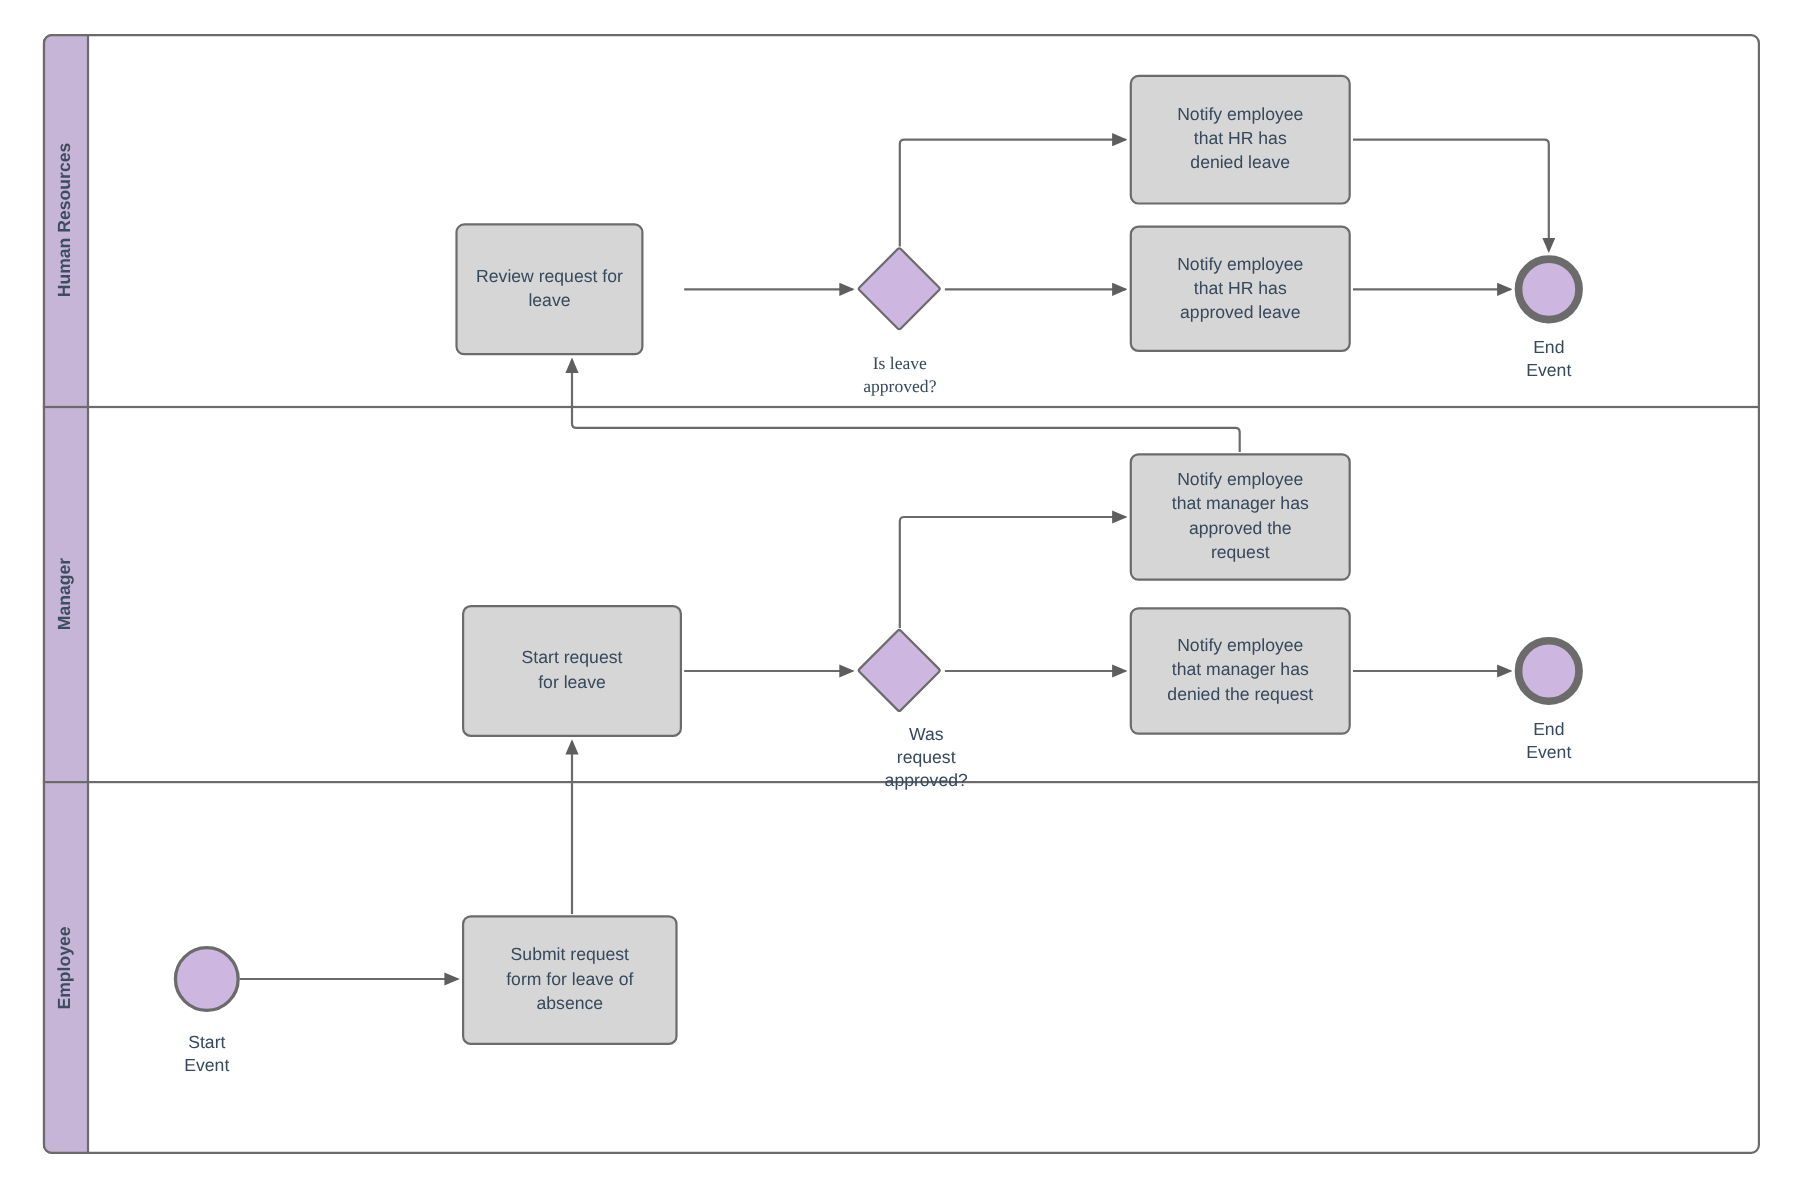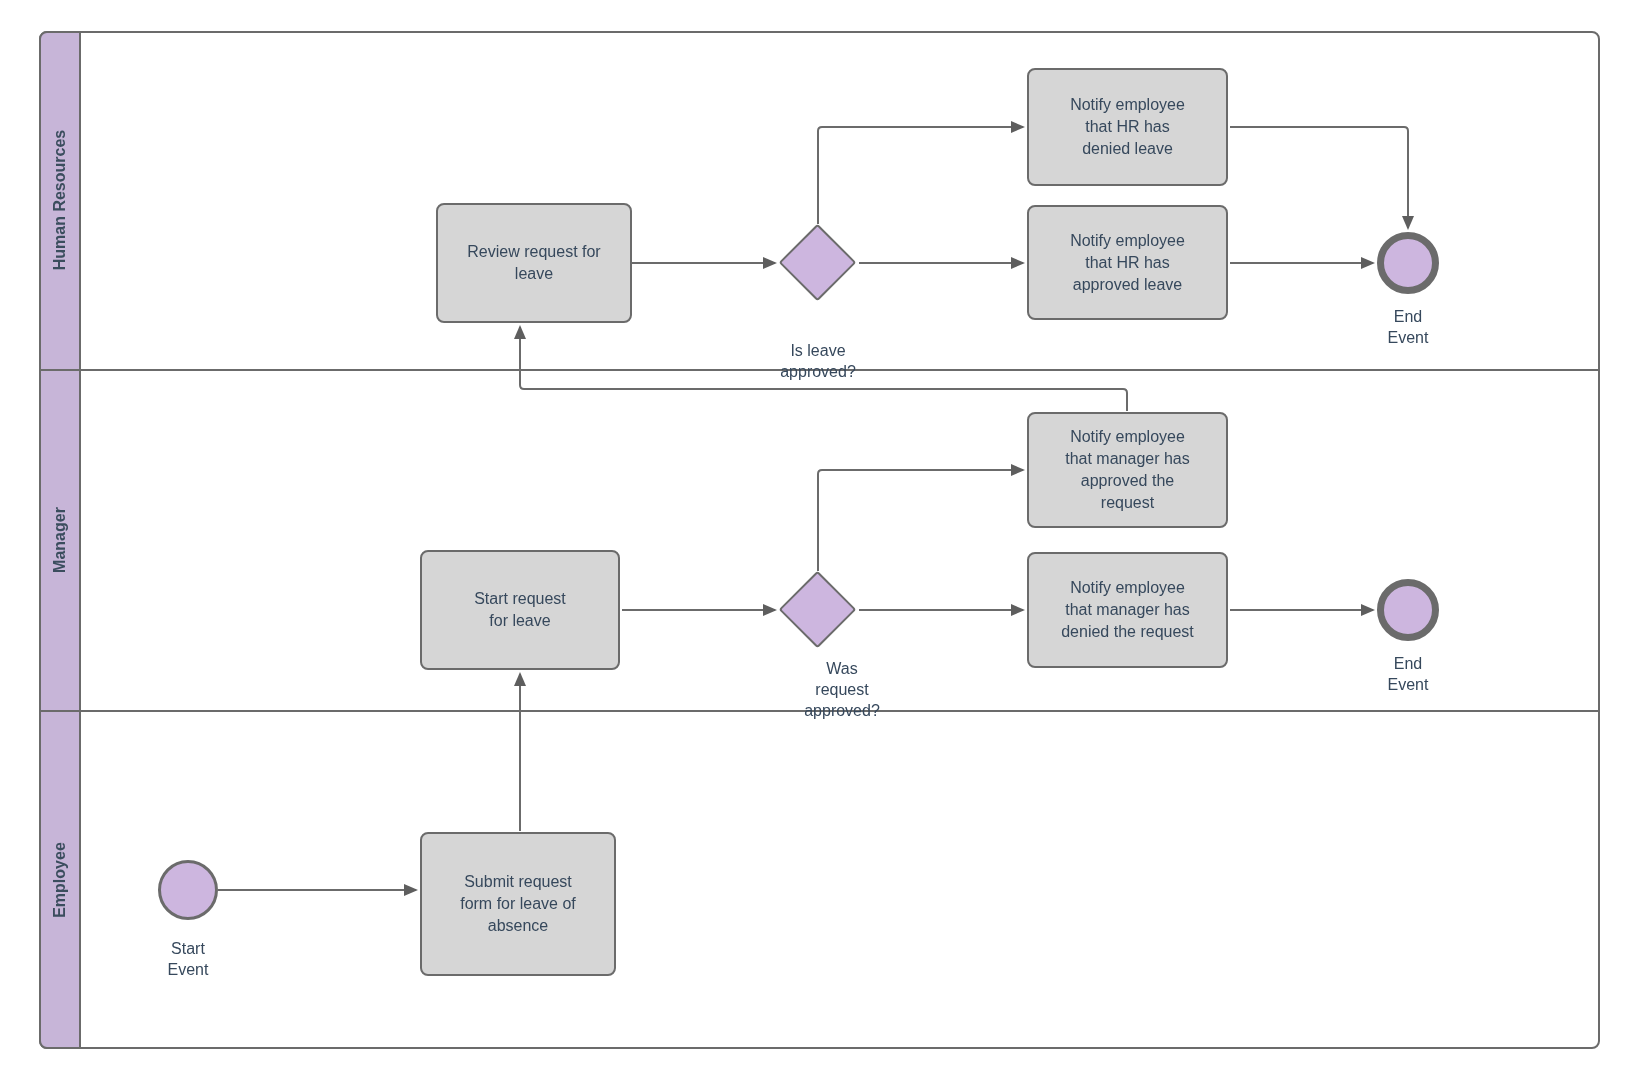--- a/index.html
+++ b/index.html
@@ -74,30 +74,30 @@
       <path d="M 859 610 L 1023 610" marker-end="url(#arrow)"></path>
       <path d="M 1230 610 L 1373 610" marker-end="url(#arrow)"></path>
       <path d="M 622 263 L 775 263" marker-end="url(#arrow)"></path>
       <path d="M 818 224 L 818 131 Q 818 127 822 127 L 1023 127" marker-end="url(#arrow)"></path>
       <path d="M 1230 127 L 1404 127 Q 1408 127 1408 131 L 1408 228" marker-end="url(#arrow)"></path>
       <path d="M 859 263 L 1023 263" marker-end="url(#arrow)"></path>
       <path d="M 1230 263 L 1373 263" marker-end="url(#arrow)"></path>
     </g>
   </svg>
 
-  <div class="task" style="left:436px; top:203px; width:196px; height:120px;">Review request for
+  <div class="task" style="left:414px; top:203px; width:171px; height:120px;">Review request for
 leave</div>
   <div class="task" style="left:1027px; top:68px; width:201px; height:118px;">Notify employee
 that HR has
 denied leave</div>
   <div class="task" style="left:1027px; top:205px; width:201px; height:115px;">Notify employee
 that HR has
 approved leave</div>
   <div class="gateway" style="left:790px; top:235px;"></div>
-  <div class="float-label" style="left:818px; top:340px;">Is leave
+  <div class="float-label" style="left:818px; top:320px;font-family:Liberation Serif, serif;">Is leave
 approved?</div>
   <div class="event-circle event-end" style="left:1377px; top:232px;"></div>
   <div class="float-label" style="left:1408px; top:306px;">End
 Event</div>
 
   <div class="task" style="left:420px; top:550px; width:200px; height:120px;">Start request
 for leave</div>
   <div class="task" style="left:1027px; top:412px; width:201px; height:116px;">Notify employee
 that manager has
 approved the
@@ -109,17 +109,17 @@
   <div class="float-label" style="left:818px; top:658px;margin-left:24px;">Was
 request
 approved?</div>
   <div class="event-circle event-end" style="left:1377px; top:579px;"></div>
   <div class="float-label" style="left:1408px; top:653px;">End
 Event</div>
 
   <div class="event-circle event-start" style="left:158px; top:860px;"></div>
   <div class="float-label" style="left:188px; top:938px;">Start
 Event</div>
-  <div class="task" style="left:420px; top:832px; width:196px; height:144px;">Submit request
+  <div class="task" style="left:420px; top:832px; width:196px; height:118px;">Submit request
 form for leave of
 absence</div>
 
 </div>
 
 </body></html>

